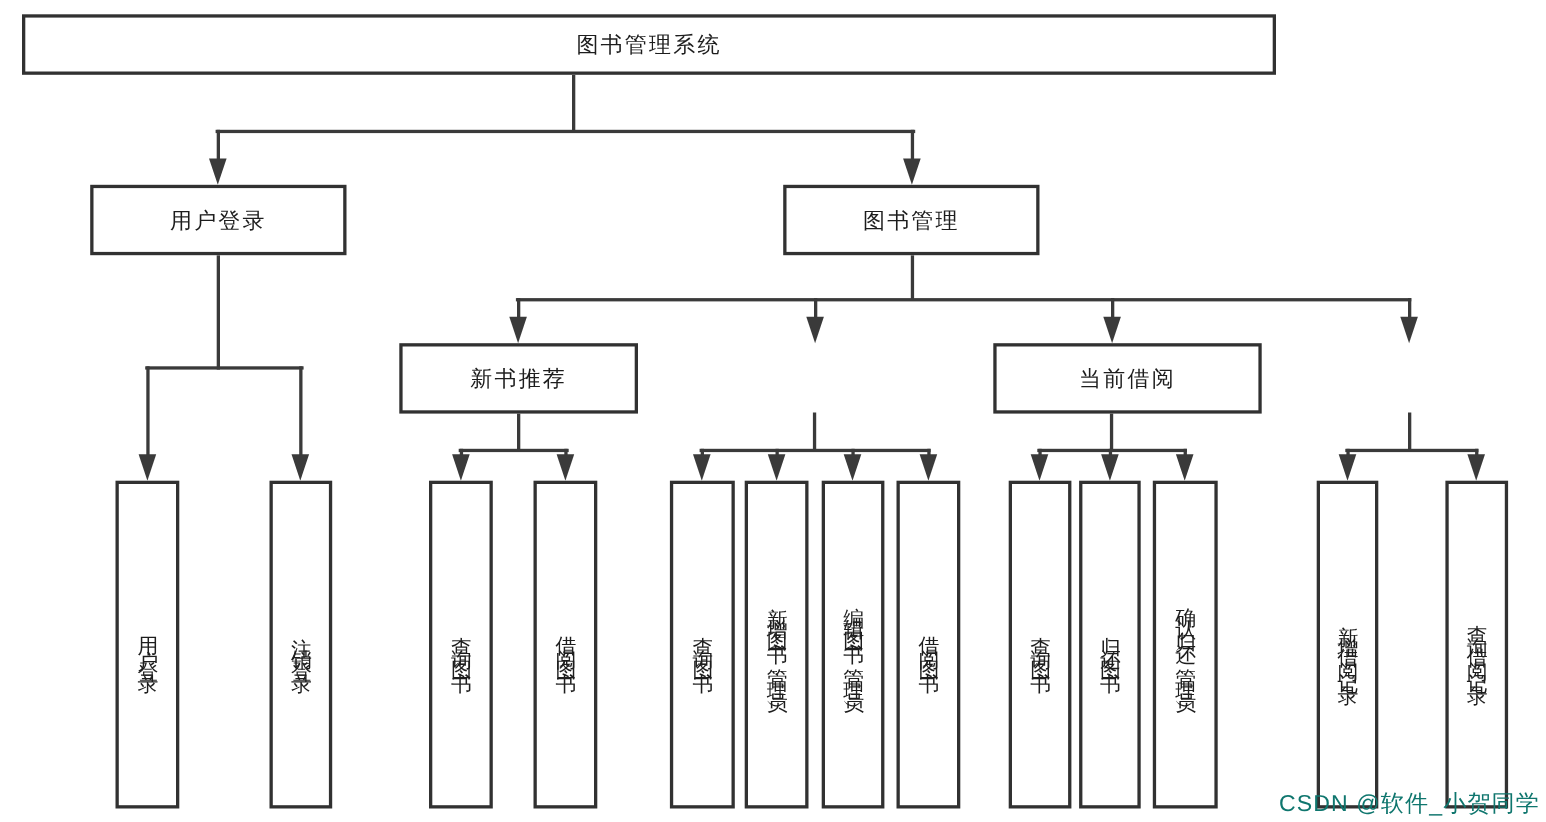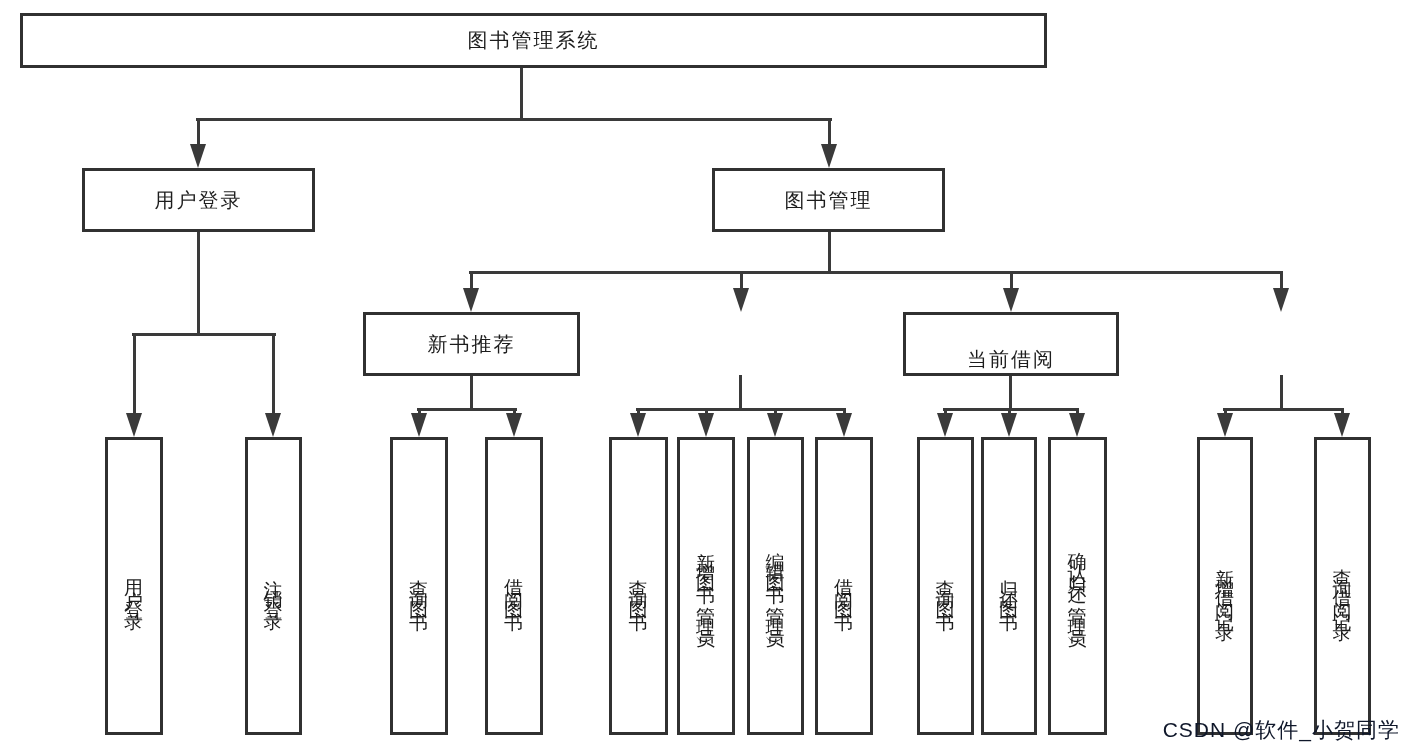--- a/index.html
+++ b/index.html
@@ -17,21 +17,21 @@
     font-size:19px;letter-spacing:11px;line-height:1;white-space:nowrap;
   }
   .l{position:absolute;background:#3a3a3a;}
   .ar{
     position:absolute;width:0;height:0;
     border-left:8px solid transparent;border-right:8px solid transparent;
     border-top:24px solid #3a3a3a;
   }
   .watermark{
     position:absolute;right:5px;top:716px;font-size:21px;letter-spacing:1px;
-    color:#0f172a;white-space:nowrap;
+    color:#0f766e;white-space:nowrap;
   }
 </style>
 </head>
 <body>
 
 <div class="canvas">
 
   <div class="l" style="left:520px;top:68px;width:3px;height:52px;"></div>
   <div class="l" style="left:196px;top:118px;width:636px;height:3px;"></div>
   <div class="l" style="left:197px;top:118px;width:3px;height:28px;"></div>
@@ -84,35 +84,35 @@
   <div class="l" style="left:1076px;top:408px;width:3px;height:6px;"></div>
   <div class="ar" style="left:1069px;top:413px;"></div>
 
   <div class="l" style="left:1280px;top:375px;width:3px;height:35px;"></div>
   <div class="l" style="left:1223px;top:408px;width:121px;height:3px;"></div>
   <div class="l" style="left:1224px;top:408px;width:3px;height:6px;"></div>
   <div class="ar" style="left:1217px;top:413px;"></div>
   <div class="l" style="left:1341px;top:408px;width:3px;height:6px;"></div>
   <div class="ar" style="left:1334px;top:413px;"></div>
 
-  <div class="box" style="left:20px;top:13px;width:1027px;height:55px;">
+  <div class="box" style="left:20px;top:13px;width:1140px;height:55px;">
     <span class="hlabel">图书管理系统</span>
   </div>
 
   <div class="box" style="left:82px;top:168px;width:233px;height:64px;">
     <span class="hlabel">用户登录</span>
   </div>
   <div class="box" style="left:363px;top:312px;width:217px;height:64px;">
     <span class="hlabel">新书推荐</span>
   </div>
 
   <div class="box" style="left:712px;top:168px;width:233px;height:64px;">
     <span class="hlabel">图书管理</span>
   </div>
-  <div class="box" style="left:903px;top:312px;width:216px;height:64px;align-items:flex-end;">
+  <div class="box" style="left:903px;top:312px;width:244px;height:64px;">
     <span class="hlabel">当前借阅</span>
   </div>
 
   <div class="box leaf" style="left:105px;top:437px;width:58px;height:298px;">
     <span class="vlabel">用户登录</span>
   </div>
   <div class="box leaf" style="left:245px;top:437px;width:57px;height:298px;">
     <span class="vlabel">注销登录</span>
   </div>
 

